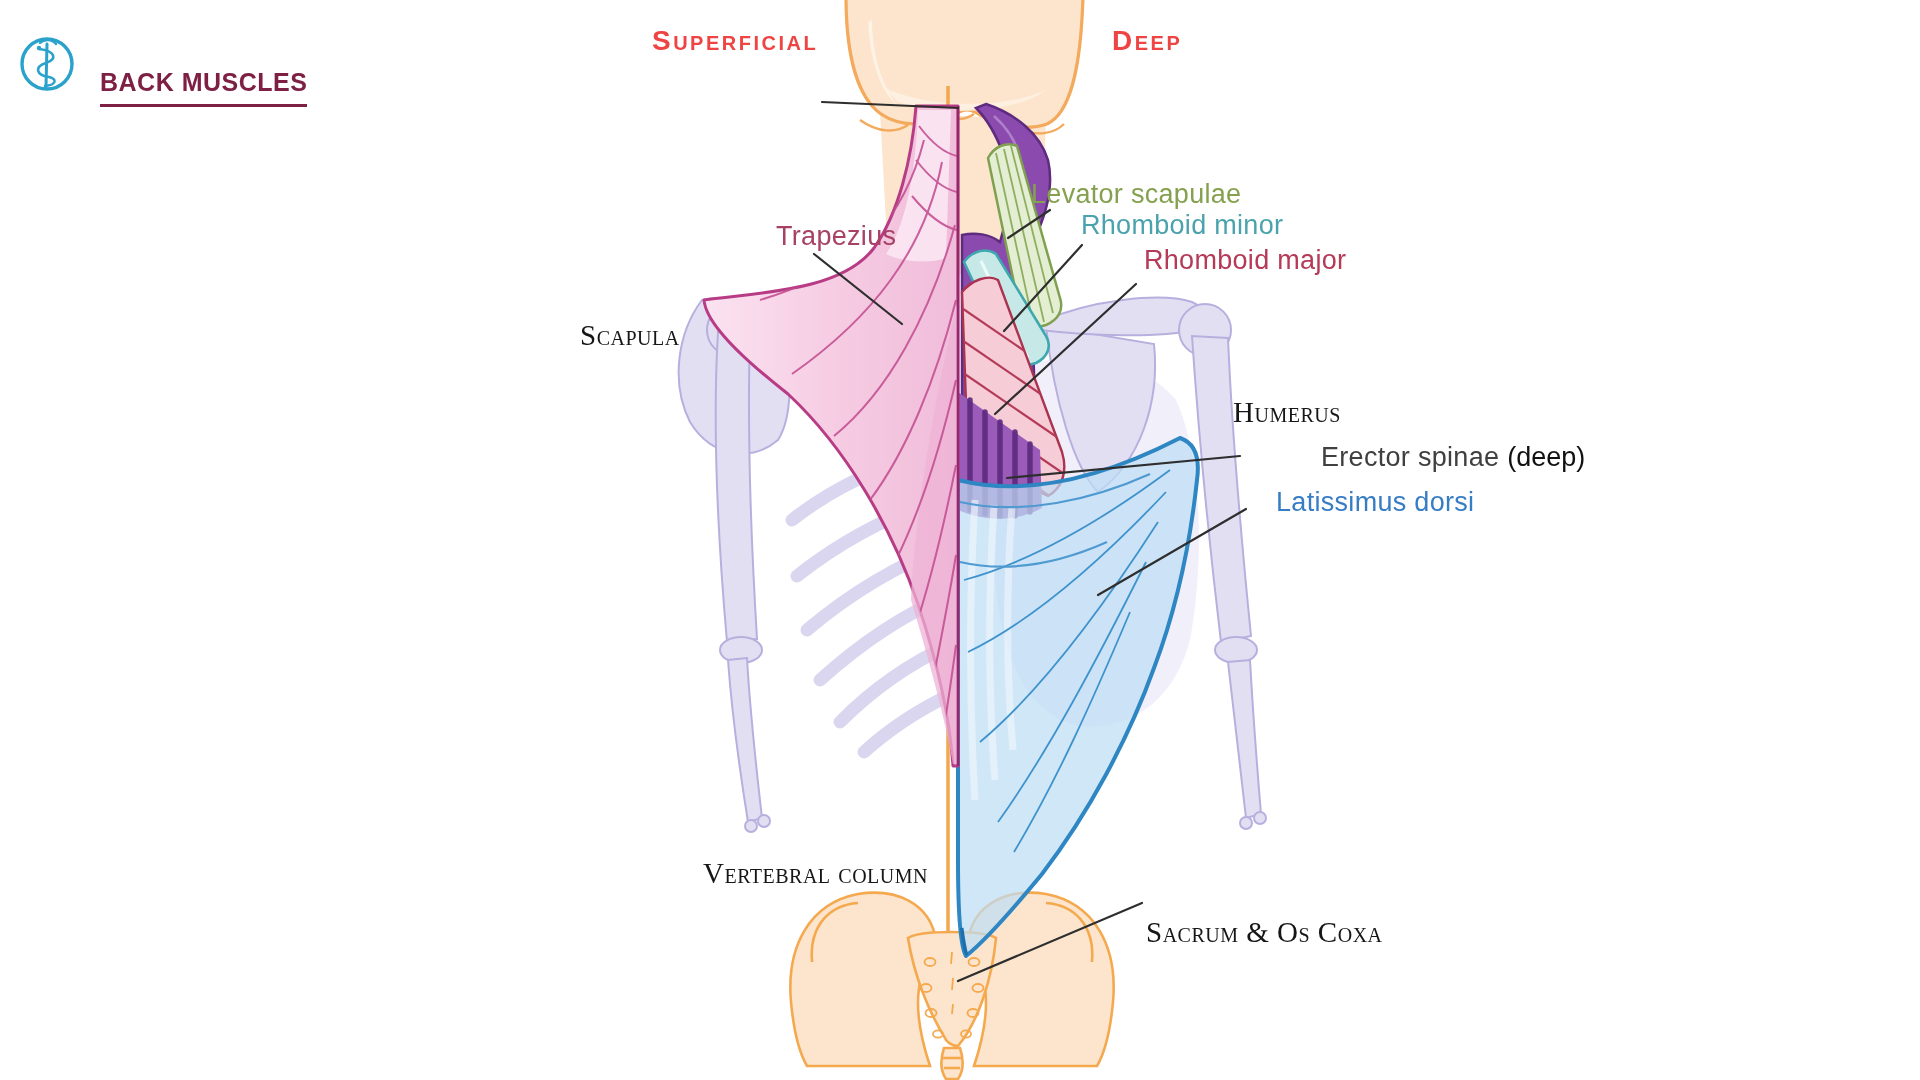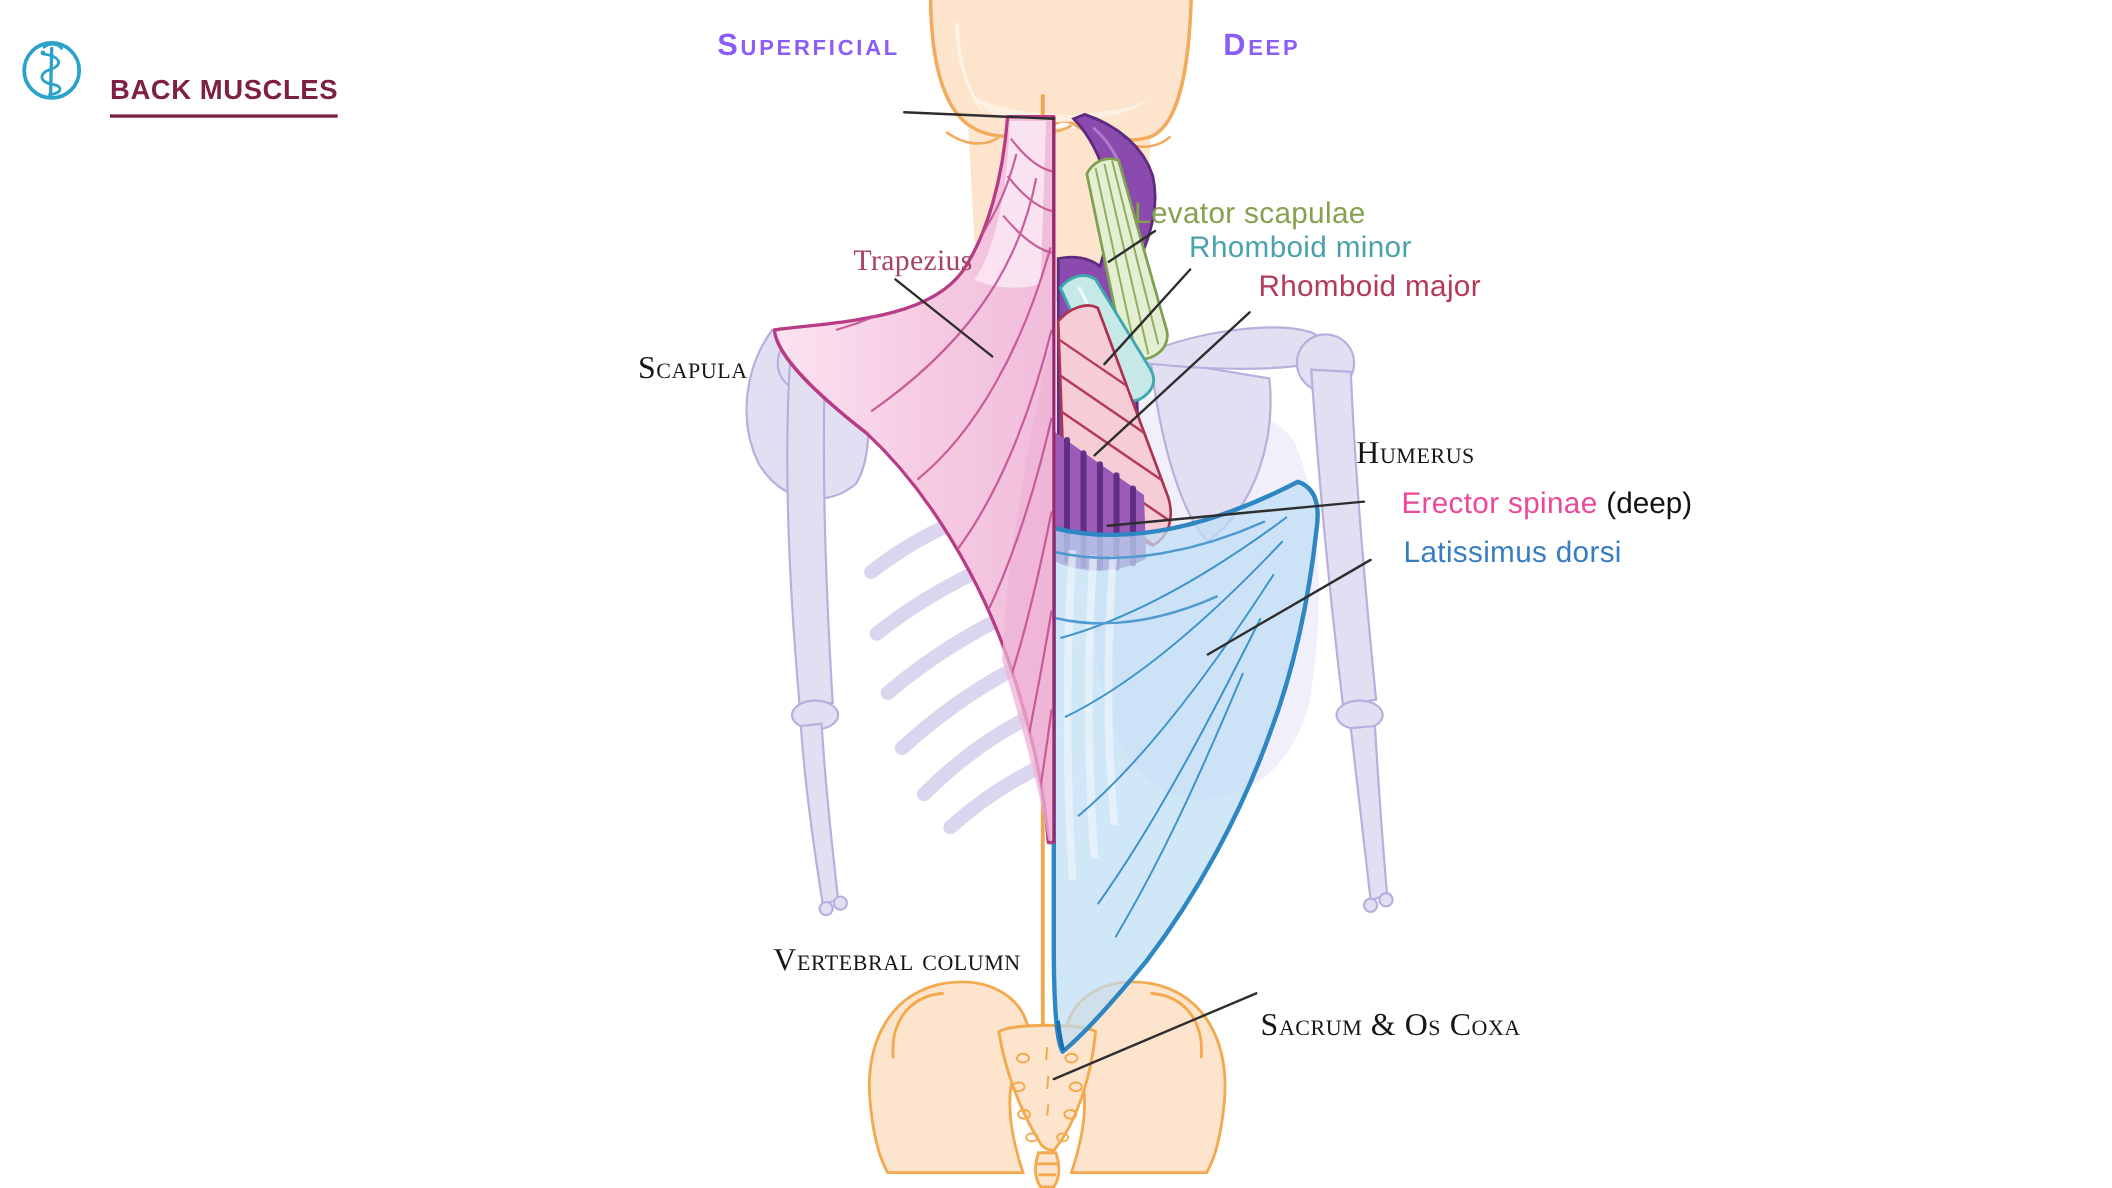--- a/index.html
+++ b/index.html
@@ -4,27 +4,27 @@
 <style>
   html,body{margin:0;padding:0;background:#ffffff;}
   .canvas{position:relative;width:1920px;height:1080px;background:#fff;overflow:hidden;
           font-family:"Liberation Sans",sans-serif;}
   .illustration{position:absolute;left:0;top:0;width:1920px;height:1080px;}
   .lbl{position:absolute;white-space:nowrap;line-height:1.1;}
   .muscle-label{font-family:"Liberation Sans",sans-serif;font-size:27px;font-weight:500;letter-spacing:.3px;padding-left:24px;}
   .bone-label{font-family:"Liberation Serif",serif;font-variant:small-caps;font-size:29px;
               color:#161616;letter-spacing:.5px;margin-top:31px;}
   .view-label{font-family:"Liberation Sans",sans-serif;font-variant:small-caps;font-size:28px;
-              font-weight:600;letter-spacing:2.5px;color:#8b5cf6;}
+              font-weight:600;letter-spacing:2.5px;color:#ef4444;}
   .suffix{font-family:Liberation Sans, sans-serif;font-size:27px;color:#111;margin-left:8px;}
   .c-trap{color:#a84166;}
   .c-lev{color:#85a150;}
   .c-rmin{color:#4aa3ac;}
   .c-rmaj{color:#b43a57;}
-  .c-erec{color:#ec4899;}
+  .c-erec{color:#404040;margin-left:47px;}
   .c-lat{color:#377dc5;}
   .brand{position:absolute;left:18px;top:20px;display:flex;align-items:center;gap:24px;}
   .brand-title{font-family:"Liberation Sans",sans-serif;font-size:25px;font-weight:700;
                color:#7d2044;letter-spacing:.5px;border-bottom:3px solid #7d2044;padding-bottom:7px;margin-top:48px;}
 </style>
 </head>
 <body>
 
 <div class="canvas">
 
@@ -218,21 +218,21 @@
       <line x1="29" y1="9" x2="28" y2="52" stroke="#2aa2cb" stroke-width="3" stroke-linecap="round"></line>
       <path d="M 21,14 C 37,16 40,24 28,28 C 16,32 18,40 31,42 C 40,44 38,50 27,51" fill="none" stroke="#2aa2cb" stroke-width="2.6" stroke-linecap="round"></path>
       <circle cx="21" cy="13" r="2.2" fill="#2aa2cb"></circle>
     </svg>
     <div class="brand-title">BACK MUSCLES</div>
   </div>
 
   <div class="lbl view-label" style="left:652px;top:26px;">Superficial</div>
   <div class="lbl view-label" style="left:1112px;top:26px;">Deep</div>
 
-  <div class="lbl muscle-label c-trap" style="left:752px;top:222px;font-family:Liberation Serif, serif;">Trapezius</div>
+  <div class="lbl muscle-label c-trap" style="left:752px;top:222px;">Trapezius</div>
   <div class="lbl muscle-label c-lev" style="left:1007px;top:180px;">Levator scapulae</div>
   <div class="lbl muscle-label c-rmin" style="left:1057px;top:211px;">Rhomboid minor</div>
   <div class="lbl muscle-label c-rmaj" style="left:1120px;top:246px;">Rhomboid major</div>
 
   <div class="lbl" style="left:1250px;top:443px;">
     <span class="muscle-label c-erec">Erector spinae</span><span class="suffix">(deep)</span>
   </div>
 
   <div class="lbl muscle-label c-lat" style="left:1252px;top:488px;">Latissimus dorsi</div>
 

